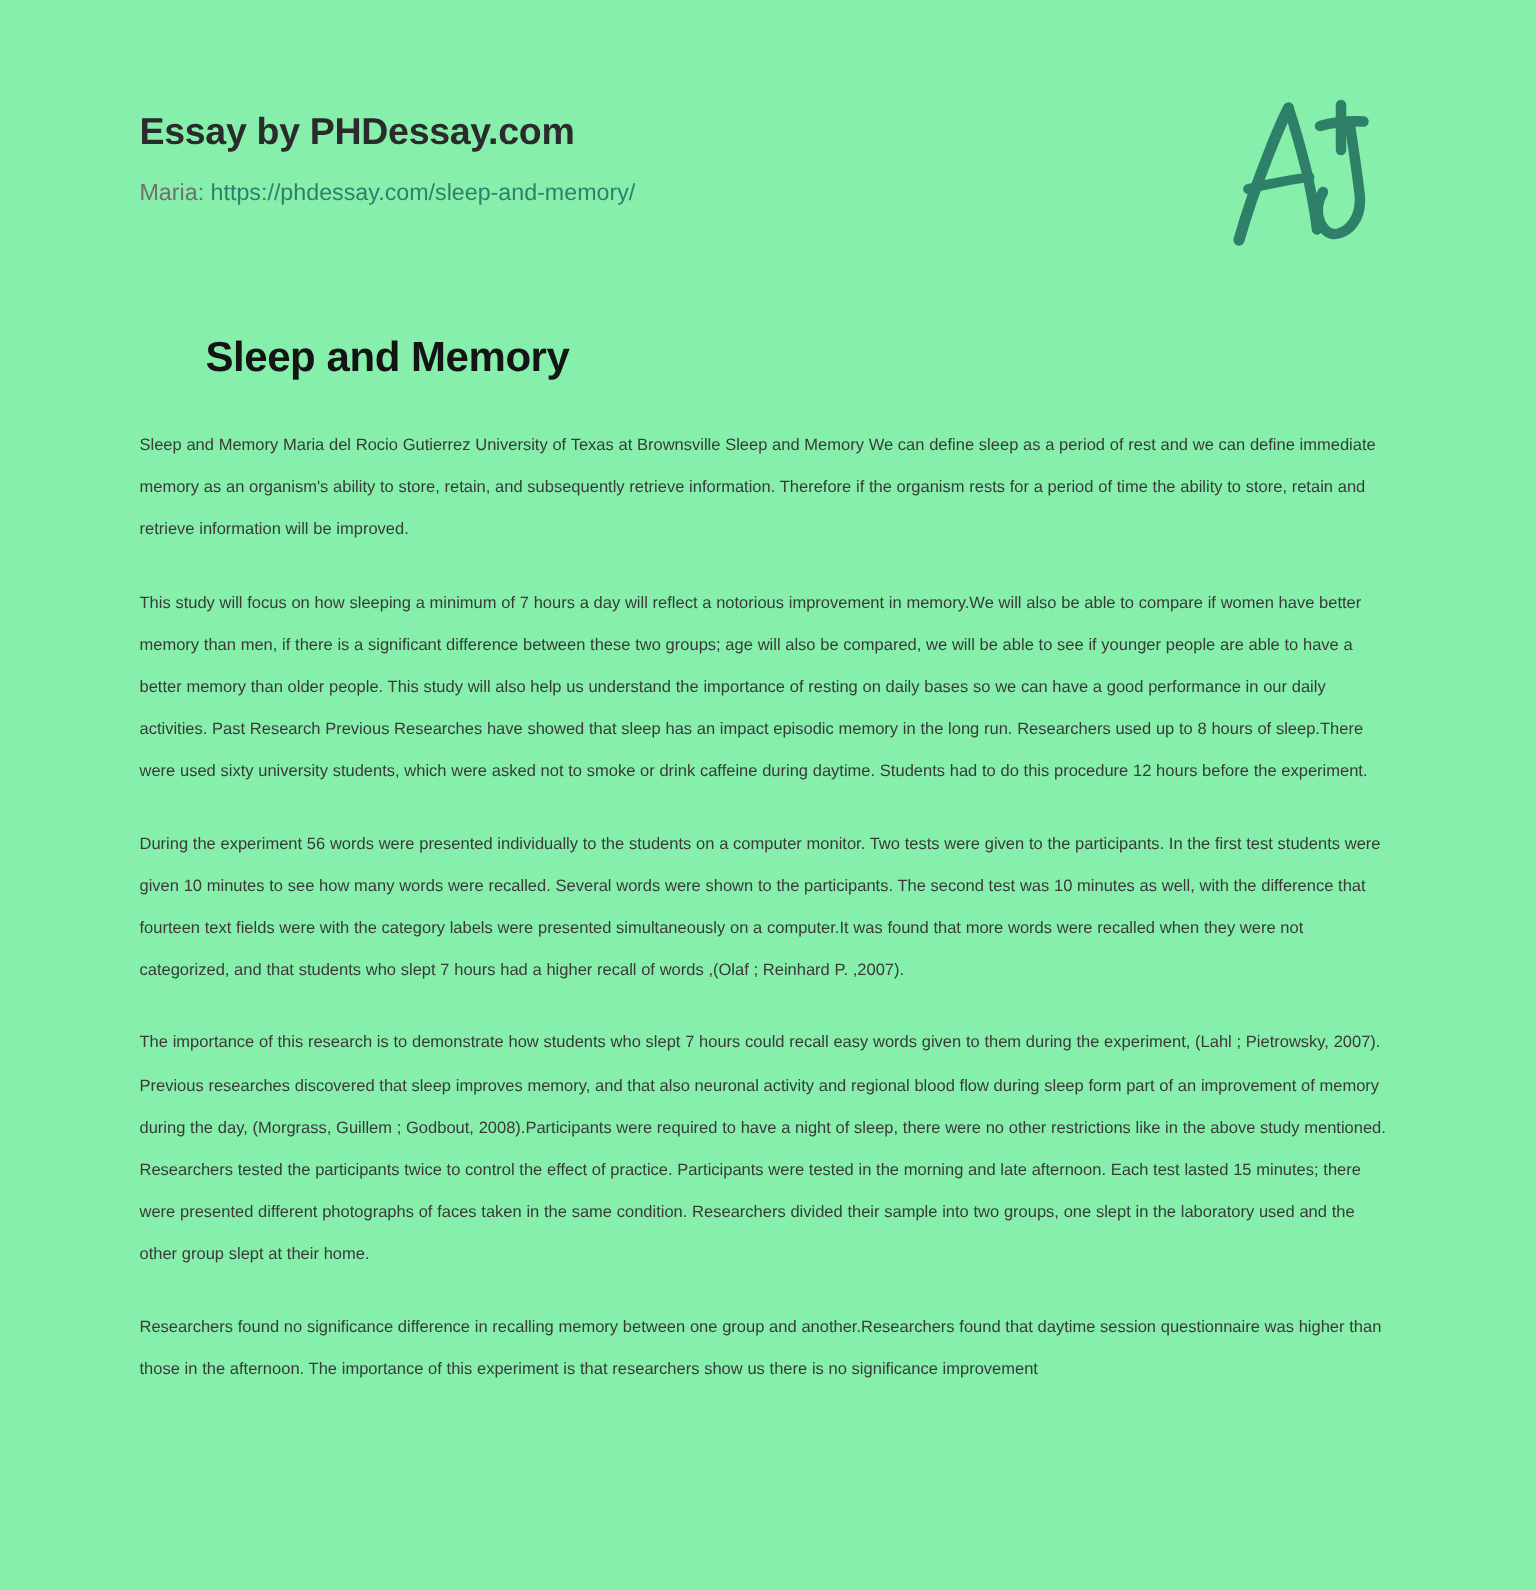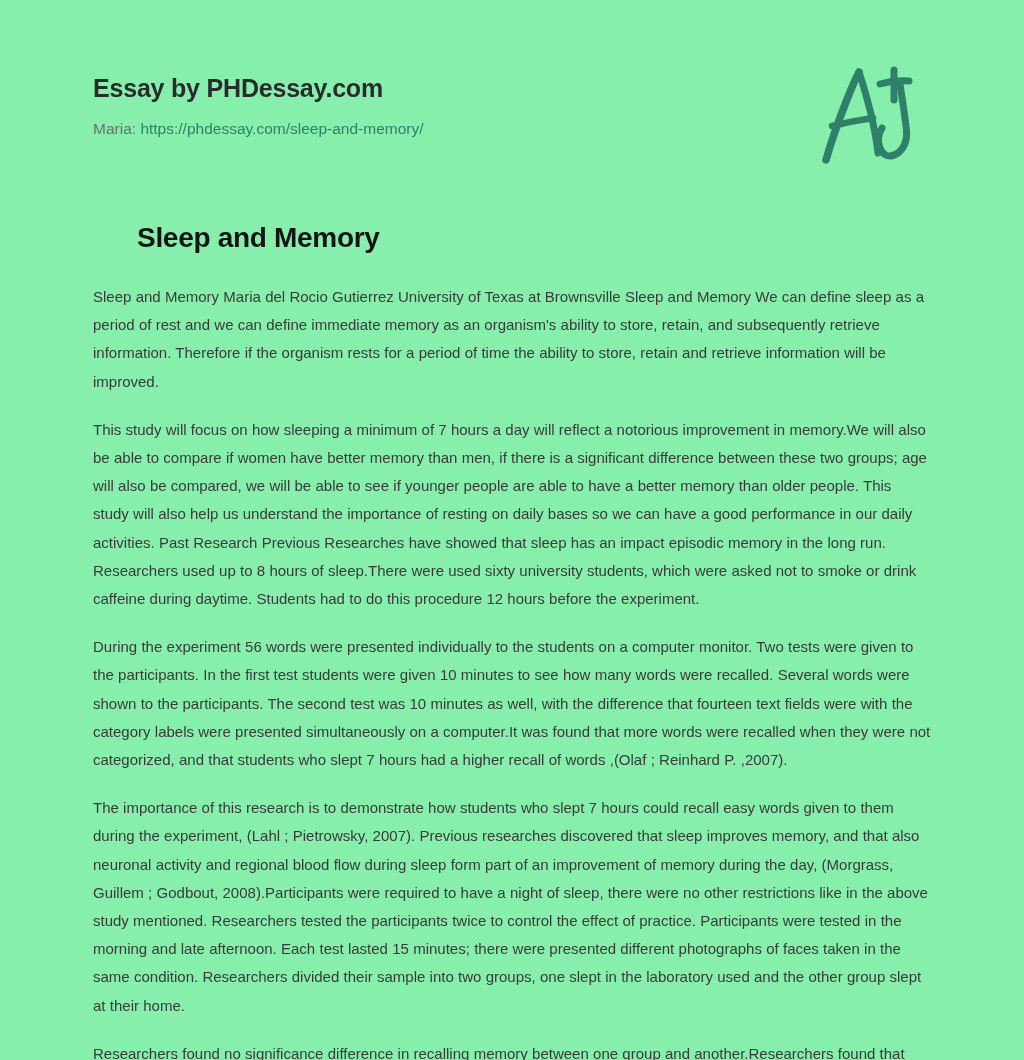--- a/index.html
+++ b/index.html
@@ -83,21 +83,21 @@
   }
 
   
   .body-copy {
     position: absolute;
     left: 93px;
     top: 283px;
     width: 838px;
   }
   .para {
-    font-size: 15px;
+    font-size: 11px;
     line-height: 28.2px;
     color: #3b3a38;
     margin: 0 0 20px 0;
     text-align: left;
     word-spacing: 0.1px;
   }
   .para:last-child {
     margin-bottom: 0;
   }
 </style>

